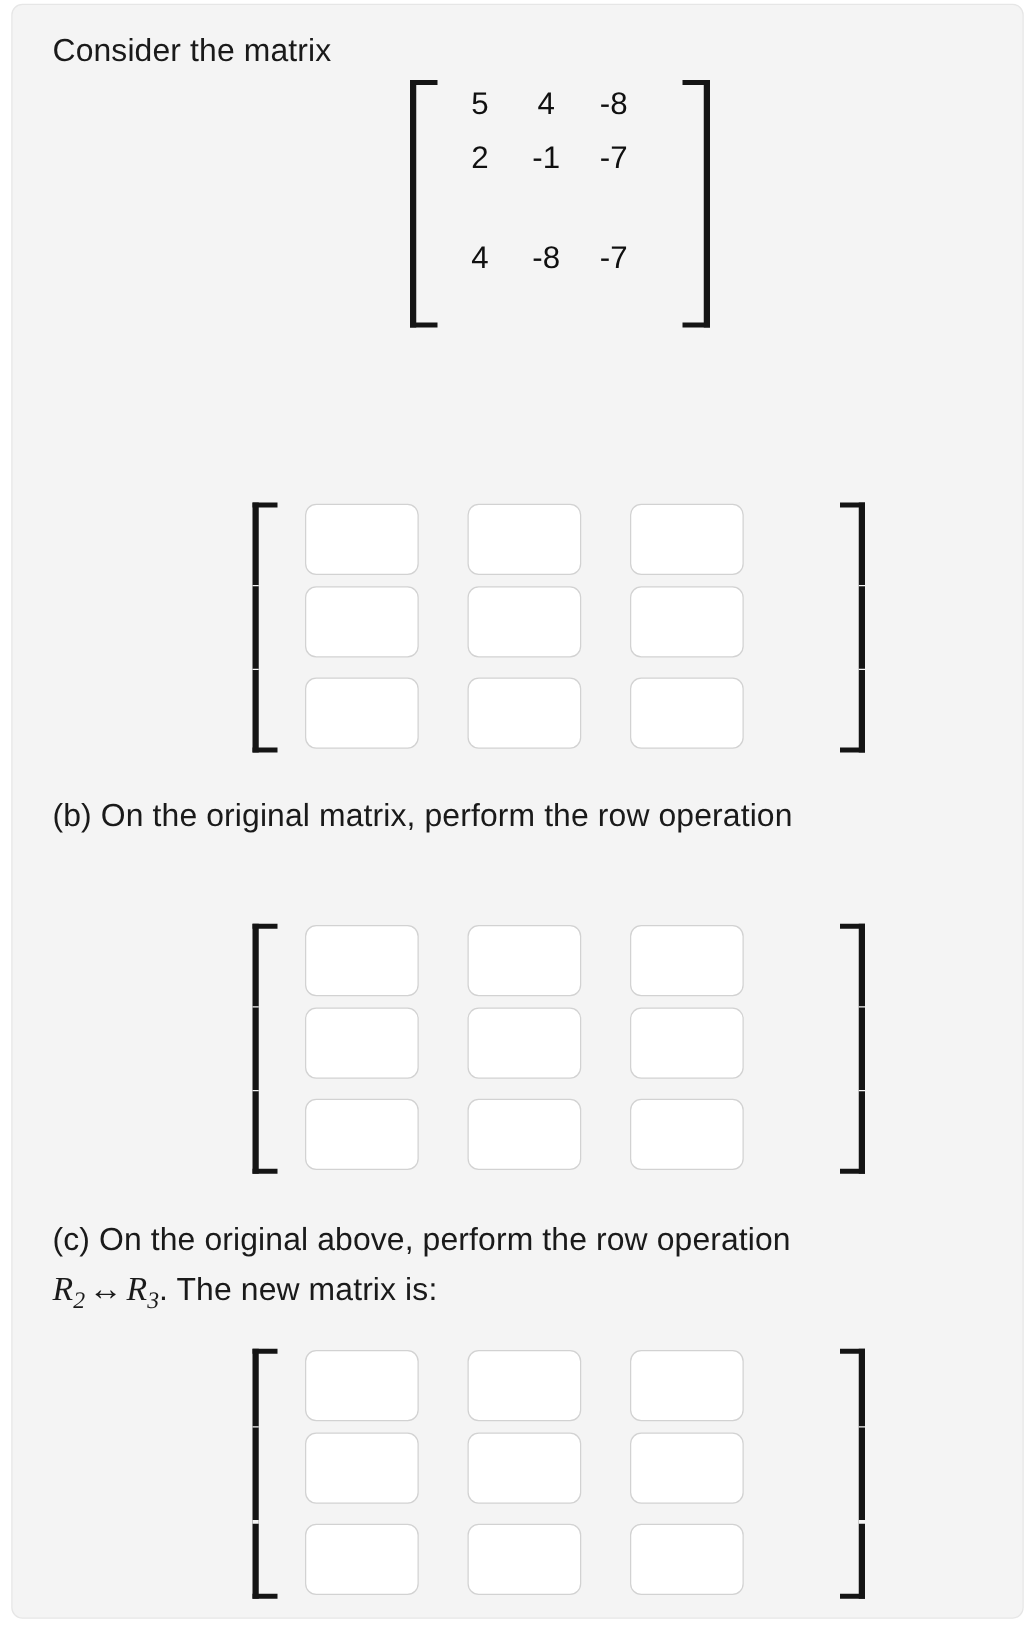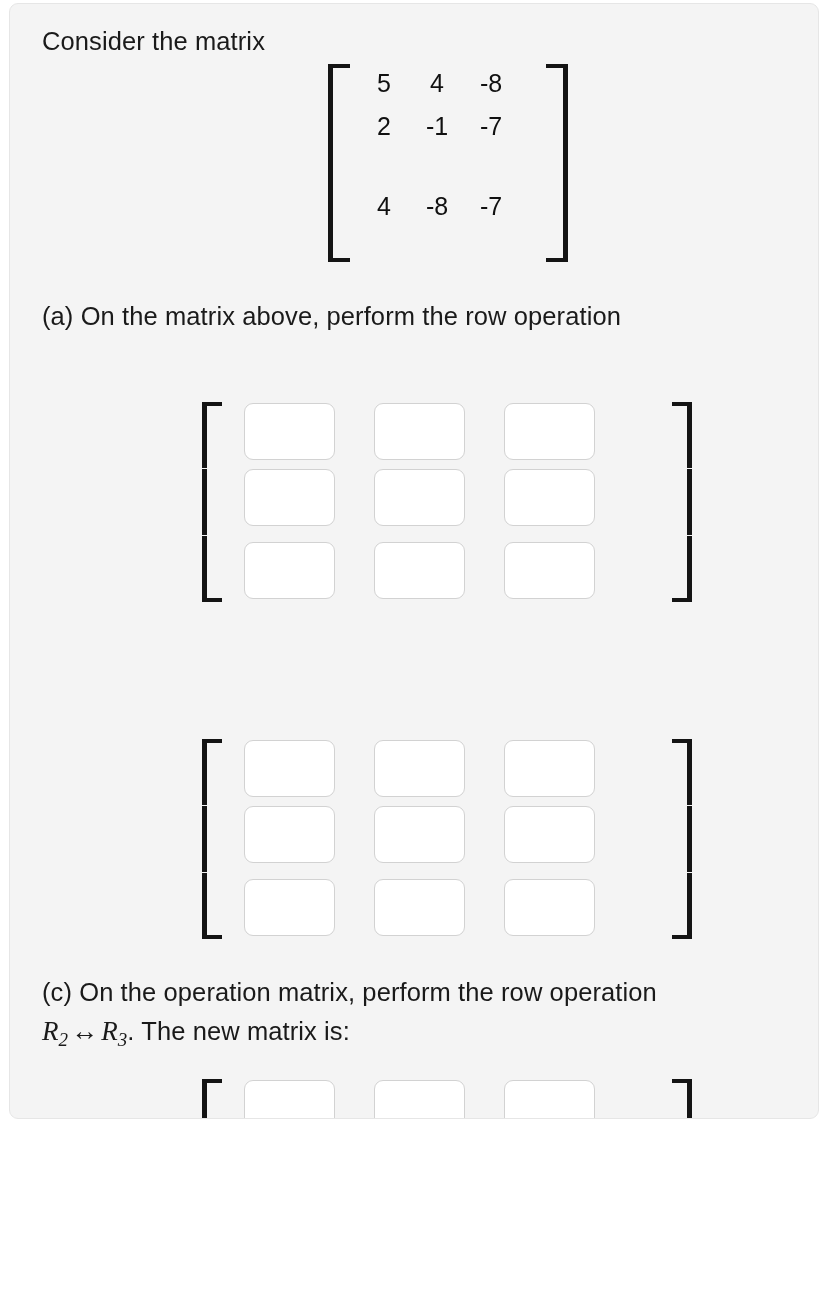--- a/index.html
+++ b/index.html
@@ -16,21 +16,21 @@
     font-family: "Liberation Sans", sans-serif;
     -webkit-font-smoothing: antialiased;
   }
 
   
   #question-card {
     position: absolute;
     left: 9px;
     top: 3px;
     width: 810px;
-    height: 1116px;
+    height: 1292px;
     background: #f4f4f4;
     border: 1px solid #e6e6e6;
     border-radius: 9px;
     box-sizing: border-box;
     overflow: hidden;
   }
 
   .prose {
     position: absolute;
     color: #1a1a1a;
@@ -186,21 +186,20 @@
       <div class="mcell" style="left:107px;top:48px;">-7</div>
 
       <div class="mcell" style="left:0px;  top:128px;">4</div>
       <div class="mcell" style="left:53px; top:128px;">-8</div>
       <div class="mcell" style="left:107px;top:128px;">-7</div>
     </div>
 
     <div class="brk right" style="left:218px; top:0px; height:198px;"></div>
   </div>
 
-  <div class="prose" style="left:32px; top:293px;">(a) On the matrix above, perform the row operation</div>
 
 
   <div class="answer-matrix" style="left:192px; top:398px;">
     <div class="sbracket left" style="left:0px;">
       <div class="stem"></div>
         <div class="arm top"></div>
         <div class="arm bottom"></div>
       <div class="seam" style="top:66px;"></div>
         <div class="seam" style="top:133px;"></div>
     </div>
@@ -221,20 +220,21 @@
 
     <div class="sbracket right" style="left:470px;">
       <div class="stem"></div>
         <div class="arm top"></div>
         <div class="arm bottom"></div>
       <div class="seam" style="top:66px;"></div>
         <div class="seam" style="top:133px;"></div>
     </div>
   </div>
 
+  <div class="prose" style="left:32px; top:630px;">(b) On the original matrix, perform the row operation</div>
 
 
   <div class="answer-matrix" style="left:192px; top:735px;">
     <div class="sbracket left" style="left:0px;">
       <div class="stem"></div>
         <div class="arm top"></div>
         <div class="arm bottom"></div>
       <div class="seam" style="top:66px;"></div>
         <div class="seam" style="top:133px;"></div>
     </div>
@@ -255,21 +255,21 @@
 
     <div class="sbracket right" style="left:470px;">
       <div class="stem"></div>
         <div class="arm top"></div>
         <div class="arm bottom"></div>
       <div class="seam" style="top:66px;"></div>
         <div class="seam" style="top:133px;"></div>
     </div>
   </div>
 
-  <div class="prose" style="left:32px; top:969px;">(c) On the operation matrix, perform the row operation</div>
+  <div class="prose" style="left:32px; top:969px;">(c) On the original above, perform the row operation</div>
 
   <div class="prose" style="left:32px; top:1008px;">
     <span class="mathvar">R</span><span class="sub">2</span><span class="mathop">↔</span><span class="mathvar">R</span><span class="sub">3</span><span>. The new matrix is:</span>
   </div>
 
   <div class="answer-matrix" style="left:192px; top:1075px;">
     <div class="sbracket left" style="left:0px;">
       <div class="stem"></div>
         <div class="arm top"></div>
         <div class="arm bottom"></div>

